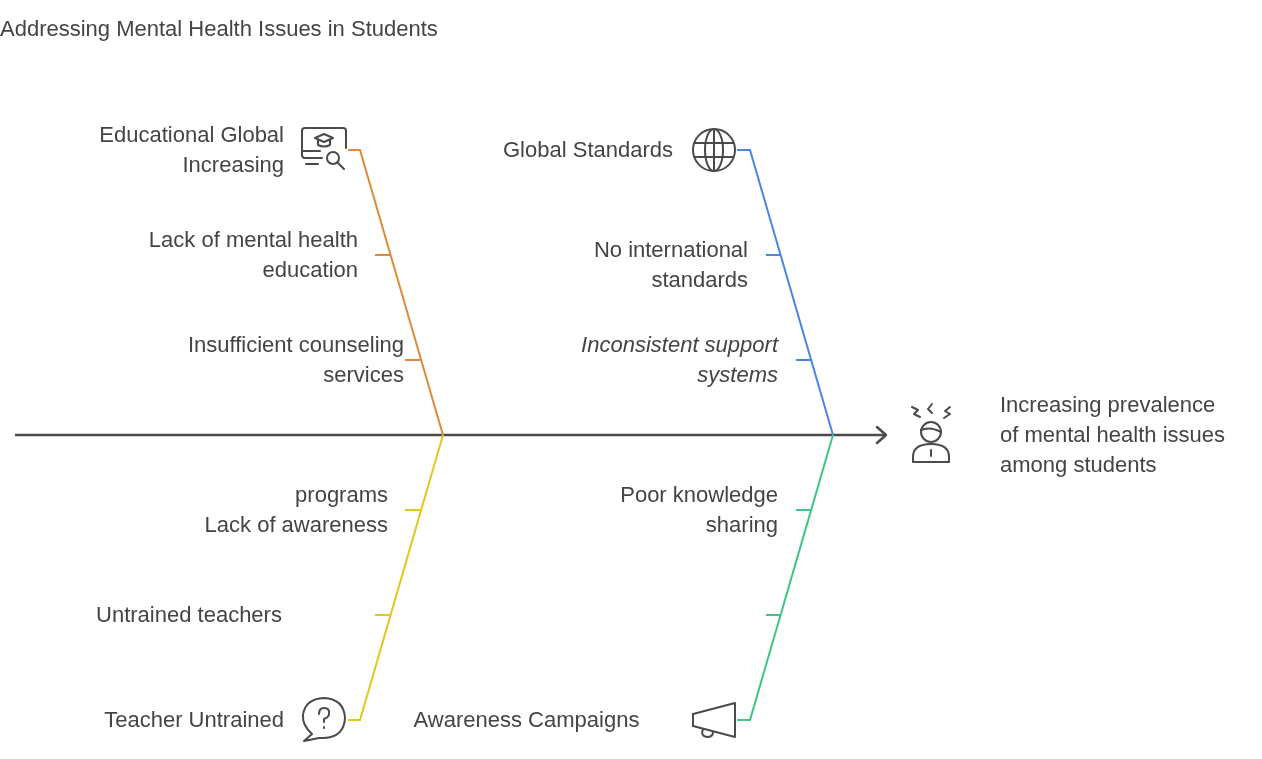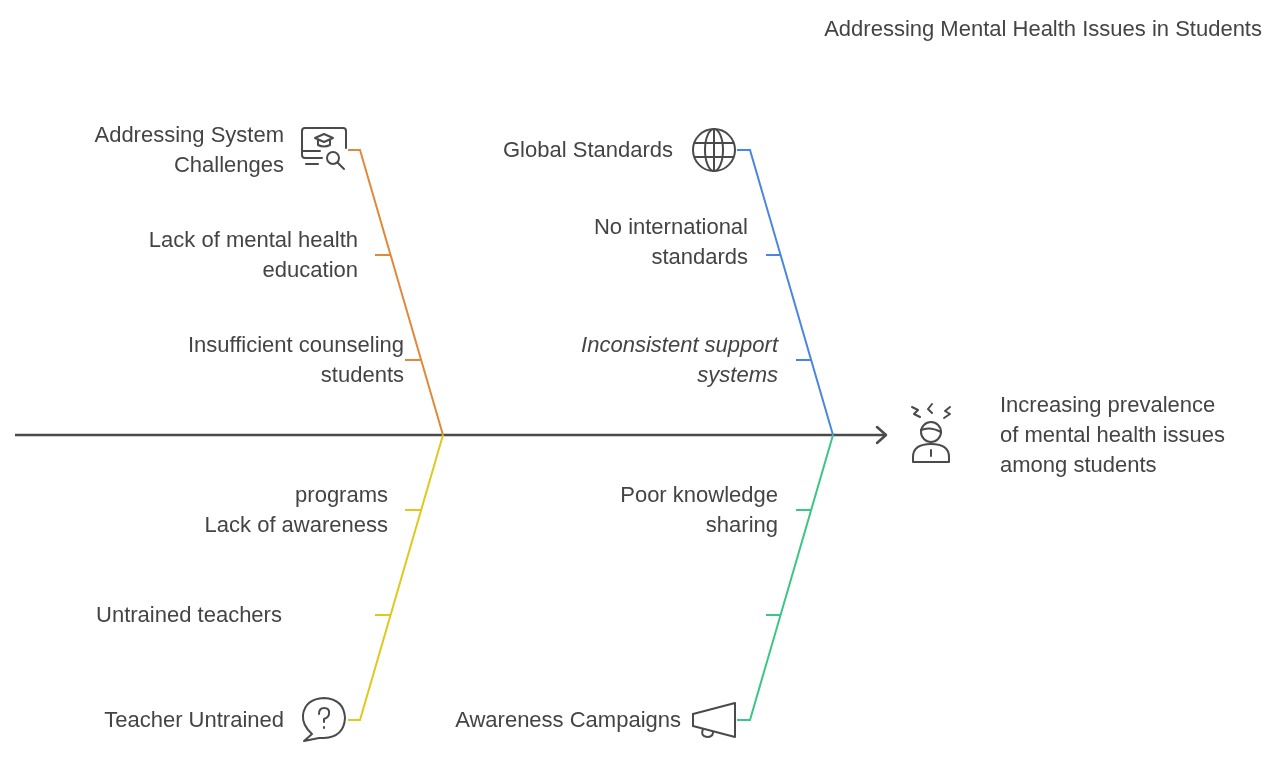--- a/index.html
+++ b/index.html
@@ -1,19 +1,19 @@
 <!DOCTYPE html>
 <html><head>
   <meta charset="utf-8">
   <style>
     html, body { margin: 0; padding: 0; background: #ffffff; }
     body { width: 1262px; height: 759px; position: relative; overflow: hidden;
            font-family: "Liberation Sans", "DejaVu Sans", sans-serif; color: #444444; }
     #diagram { position: absolute; left: 0; top: 0; width: 1262px; height: 759px; }
-    .title { position: absolute; left: 0; width: 1262px; top: 16px; text-align: right;
+    .title { position: absolute; left: 0; width: 1262px; top: 16px; text-align: left;
              font-size: 22px; color: #444444; }
     .label { position: absolute; font-size: 22px; line-height: 30px; color: #444444; }
     .label.right { text-align: right; }
     .label.left { text-align: left; margin-left: 21px; }
   </style>
 </head>
 <body>
 
 <div id="diagram">
 
@@ -83,36 +83,36 @@
     </g>
 
     <g stroke="#4a4a4a" stroke-width="2" fill="none" stroke-linecap="round" stroke-linejoin="round">
       <polygon points="693,714 735,703 735,737 693,726"></polygon>
       <line x1="693" y1="714" x2="693" y2="726"></line>
       <path d="M703,729 Q700,736 707,737 Q713,737 713,732"></path>
     </g>
   </svg>
 
   <div class="label right" style="left:20px; width:264px; top:120px;">
-    <div>Addressing System</div>
-    <div>Challenges</div>
+    <div>Educational Global</div>
+    <div>Increasing</div>
   </div>
   <div class="label right" style="left:20px; width:338px; top:225px;">
     <div>Lack of mental health</div>
     <div>education</div>
   </div>
   <div class="label right" style="left:36px; width:368px; top:330px;">
     <div>Insufficient counseling</div>
-    <div>students</div>
+    <div>services</div>
   </div>
 
   <div class="label right" style="left:420px; width:253px; top:135px;">
     <div>Global Standards</div>
   </div>
-  <div class="label right" style="left:420px; width:328px; top:212px;">
+  <div class="label right" style="left:420px; width:328px; top:235px;">
     <div>No international</div>
     <div>standards</div>
   </div>
   <div class="label right" style="left:420px; width:358px; top:330px;font-style:italic;">
     <div>Inconsistent support</div>
     <div>systems</div>
   </div>
 
   <div class="label right" style="left:20px; width:368px; top:480px;">
     <div>programs</div>
@@ -122,21 +122,21 @@
     <div>Untrained teachers</div>
   </div>
   <div class="label right" style="left:20px; width:264px; top:705px;">
     <div>Teacher Untrained</div>
   </div>
 
   <div class="label right" style="left:420px; width:358px; top:480px;">
     <div>Poor knowledge</div>
     <div>sharing</div>
   </div>
-  <div class="label right" style="left:388px; width:293px; top:705px;">
+  <div class="label right" style="left:380px; width:293px; top:705px;text-align:center;">
     <div>Awareness Campaigns</div>
   </div>
 
   <div class="label left" style="left:979px; width:280px; top:390px;">
     <div>Increasing prevalence</div>
     <div>of mental health issues</div>
     <div>among students</div>
   </div>
 
 </div>

